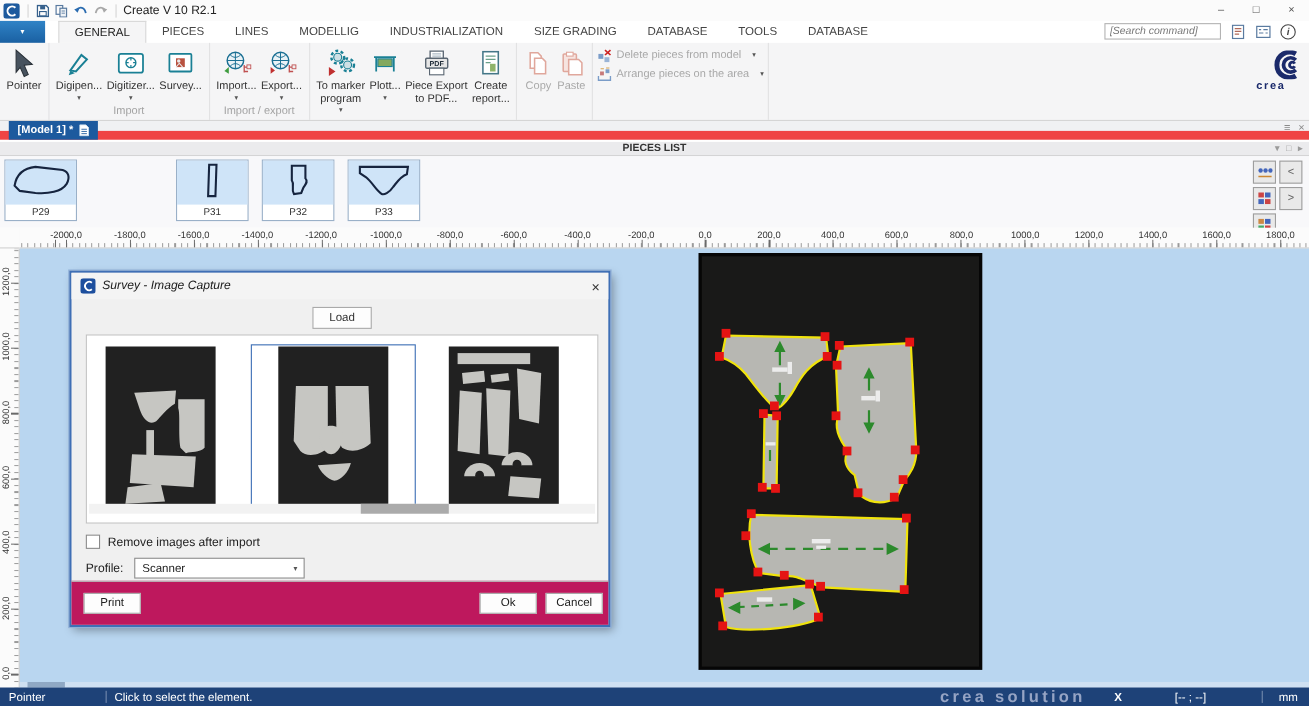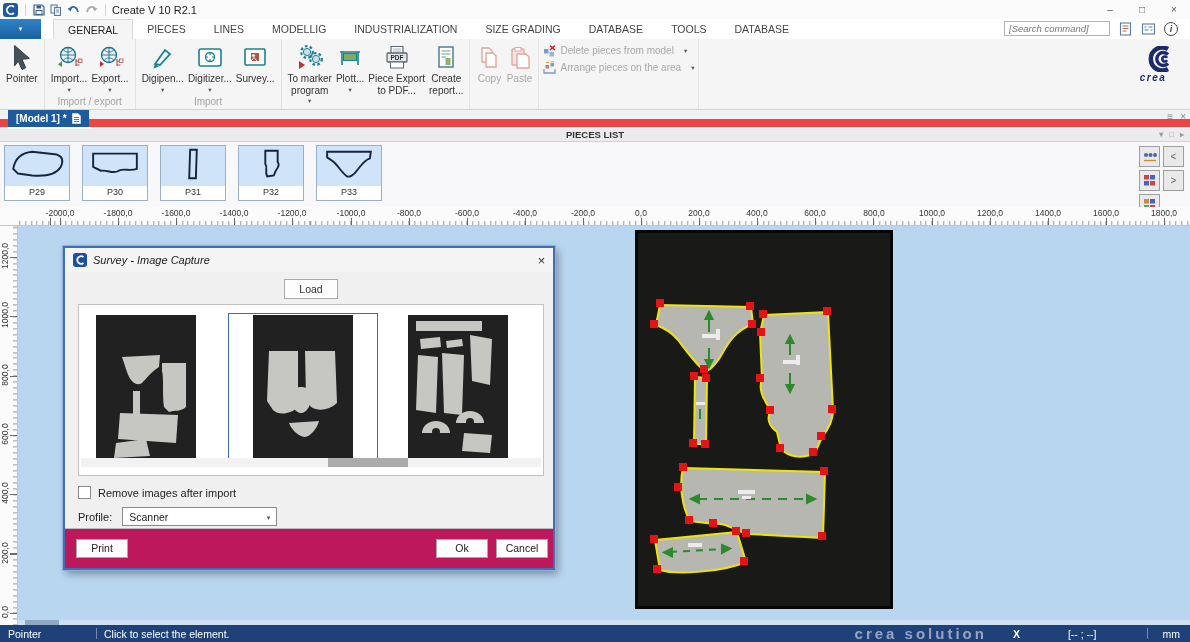--- a/index.html
+++ b/index.html
@@ -33,21 +33,21 @@
   .rbuttons { display:flex; align-items:flex-start; }
   .rgroup-label { text-align:center; color:#a3a3a3; font-size:10px; padding:1px 0 2px; margin-top:auto; }
   .rbtn { display:flex; flex-direction:column; align-items:center; padding:2px 2px 0; }
   .ric { height:31px; display:flex; align-items:center; justify-content:center; }
   .rbtn-label { font-size:10px; line-height:1.15; text-align:center; white-space:pre-line; color:#333; }
   .caret { font-size:6.5px; color:#555; line-height:5px; margin-top:2px; }
   .rbtn.disabled .rbtn-label { color:#a8a8a8; }
   .stack-group { justify-content:flex-start; padding-top:4px; min-width:140px; }
   .stack-btn { display:flex; align-items:center; gap:4px; height:15px; margin-bottom:2px; color:#a8a8a8; font-size:10px; }
   .stack-btn .caret { margin:0 0 0 6px; }
-  .crea-logo { position:absolute; right:16px; top:7px; text-align:center;font-style:italic; }
+  .crea-logo { position:absolute; right:6px; top:7px; text-align:left; }
   .crea-logo .crea-word { color:#1b2a6b; font-weight:bold; font-size:10px; letter-spacing:1.5px; margin-top:-2px; }
   
   .model-bar { position:absolute; top:110px; left:0; right:0; height:17px; background:#f0f1f3; border-bottom:8px solid #ef4444; }
   .model-tab { display:inline-flex; align-items:center; gap:5px; height:17px; margin-left:8px; padding:0 8px; background:#1d5a9e; color:#fff; font-size:10px; font-weight:bold; }
   .model-bar-icons { position:absolute; right:4px; top:1px; display:flex; gap:7px; color:#8a8a8a; font-size:10px; }
   
   .pieces-header { position:absolute; top:129px; left:0; right:0; height:13px; background:#ebebed; border-bottom:1px solid #d2d2d2; text-align:center; font-size:9.5px; font-weight:bold; color:#333; line-height:12px; }
   .ph-icons { position:absolute; right:6px; top:0; display:flex; gap:6px; color:#9a9a9a; font-size:8px; }
   .pieces-panel { position:absolute; top:142px; left:0; right:0; height:65px; background:#f8f8fa; }
   .pthumb { position:absolute; top:3px; width:66px; height:56px; border:1px solid #9ab0c8; background:#fff; }
@@ -181,20 +181,58 @@
           </span>
           <span class="rbtn-label">Pointer</span>
         </div>
       </div>
     </div>
 
     <div class="rgroup">
       <div class="rbuttons">
         <div class="rbtn">
           <span class="ric">
+            <svg width="26" height="26" viewBox="0 0 26 26">
+                <path d="M5,19 L15,5 L20,9 L10,20 Z" fill="none" stroke="#1a8095" stroke-width="1.8"></path>
+                <path d="M5,19 L3.5,23.5 L9,21.5 Z" fill="#1a8095"></path>
+              </svg>
+          </span>
+          <span class="rbtn-label">Digipen...</span>
+          <span class="caret">▾</span>
+        </div>
+        <div class="rbtn">
+          <span class="ric">
+            <svg width="28" height="24" viewBox="0 0 28 24">
+                <rect x="3" y="3" width="22" height="17" rx="2" fill="#fff" stroke="#1a8095" stroke-width="1.6"></rect>
+                <circle cx="14" cy="11" r="4.5" fill="none" stroke="#1a8095" stroke-width="1.3"></circle>
+                <path d="M14,6.5 V9 M14,13 V15.5 M9.5,11 H12 M16,11 H18.5" stroke="#1a8095" stroke-width="1.1"></path>
+              </svg>
+          </span>
+          <span class="rbtn-label">Digitizer...</span>
+          <span class="caret">▾</span>
+        </div>
+        <div class="rbtn">
+          <span class="ric">
+            <svg width="26" height="24" viewBox="0 0 26 24">
+                <rect x="3" y="3" width="20" height="16" rx="1" fill="#fff" stroke="#1a8095" stroke-width="1.6"></rect>
+                <rect x="9" y="7" width="8" height="8" fill="#b8513f"></rect>
+                <circle cx="11.5" cy="9.5" r="1.6" fill="#e8e8e8"></circle>
+                <path d="M9,15 L12,11.5 L15,15" stroke="#e8e8e8" stroke-width="1" fill="none"></path>
+              </svg>
+          </span>
+          <span class="rbtn-label">Survey...</span>
+        </div>
+      </div>
+      <div class="rgroup-label">Import</div>
+    </div>
+
+    <div class="rgroup">
+      <div class="rbuttons">
+        <div class="rbtn">
+          <span class="ric">
             <svg width="28" height="26" viewBox="0 0 28 26">
                 <circle cx="13" cy="10" r="7.5" fill="#eaf2f6" stroke="#1a6f93" stroke-width="1.3"></circle>
                 <path d="M5.5,10 H20.5 M13,2.5 V17.5 M8,4.5 C11,8 15,8 18,4.5 M8,15.5 C11,12 15,12 18,15.5" stroke="#1a6f93" fill="none" stroke-width=".9"></path>
                 <path d="M7,16 V22 L3,19.5 Z" fill="#3f9c3f"></path>
                 <path d="M21,14 V21 M21,16 H25 M21,20 H24.5" stroke="#c05050" stroke-width="1.2" fill="none"></path>
                 <rect x="23.5" y="14" width="3.5" height="3.5" fill="#eee" stroke="#c05050" stroke-width=".8"></rect>
               </svg>
           </span>
           <span class="rbtn-label">Import...</span>
           <span class="caret">▾</span>
@@ -207,58 +245,20 @@
                 <path d="M4,22 V16 L8,19 Z" fill="#c03030"></path>
                 <path d="M21,14 V21 M21,16 H25 M21,20 H24.5" stroke="#c05050" stroke-width="1.2" fill="none"></path>
                 <rect x="23.5" y="14" width="3.5" height="3.5" fill="#eee" stroke="#c05050" stroke-width=".8"></rect>
               </svg>
           </span>
           <span class="rbtn-label">Export...</span>
           <span class="caret">▾</span>
         </div>
       </div>
       <div class="rgroup-label">Import / export</div>
-    </div>
-
-    <div class="rgroup">
-      <div class="rbuttons">
-        <div class="rbtn">
-          <span class="ric">
-            <svg width="26" height="26" viewBox="0 0 26 26">
-                <path d="M5,19 L15,5 L20,9 L10,20 Z" fill="none" stroke="#1a8095" stroke-width="1.8"></path>
-                <path d="M5,19 L3.5,23.5 L9,21.5 Z" fill="#1a8095"></path>
-              </svg>
-          </span>
-          <span class="rbtn-label">Digipen...</span>
-          <span class="caret">▾</span>
-        </div>
-        <div class="rbtn">
-          <span class="ric">
-            <svg width="28" height="24" viewBox="0 0 28 24">
-                <rect x="3" y="3" width="22" height="17" rx="2" fill="#fff" stroke="#1a8095" stroke-width="1.6"></rect>
-                <circle cx="14" cy="11" r="4.5" fill="none" stroke="#1a8095" stroke-width="1.3"></circle>
-                <path d="M14,6.5 V9 M14,13 V15.5 M9.5,11 H12 M16,11 H18.5" stroke="#1a8095" stroke-width="1.1"></path>
-              </svg>
-          </span>
-          <span class="rbtn-label">Digitizer...</span>
-          <span class="caret">▾</span>
-        </div>
-        <div class="rbtn">
-          <span class="ric">
-            <svg width="26" height="24" viewBox="0 0 26 24">
-                <rect x="3" y="3" width="20" height="16" rx="1" fill="#fff" stroke="#1a8095" stroke-width="1.6"></rect>
-                <rect x="9" y="7" width="8" height="8" fill="#b8513f"></rect>
-                <circle cx="11.5" cy="9.5" r="1.6" fill="#e8e8e8"></circle>
-                <path d="M9,15 L12,11.5 L15,15" stroke="#e8e8e8" stroke-width="1" fill="none"></path>
-              </svg>
-          </span>
-          <span class="rbtn-label">Survey...</span>
-        </div>
-      </div>
-      <div class="rgroup-label">Import</div>
     </div>
 
     <div class="rgroup">
       <div class="rbuttons">
         <div class="rbtn">
           <span class="ric">
             <svg width="30" height="27" viewBox="0 0 30 27">
                 <circle cx="12" cy="8" r="5.8" fill="none" stroke="#1a8095" stroke-width="2.2" stroke-dasharray="2.6 2.3"></circle>
                 <circle cx="12" cy="8" r="3.6" fill="#cfe0e5" stroke="#1a8095" stroke-width="1"></circle>
                 <circle cx="21" cy="15" r="5.8" fill="none" stroke="#1a8095" stroke-width="2.2" stroke-dasharray="2.6 2.3"></circle>
@@ -389,28 +389,20 @@
   </div>
 
   <div class="pieces-panel">
     <div class="pthumb" style="left:4px">
       <div class="pshape">
         <svg width="64" height="38" viewBox="0 0 66 40">
             <path d="M8,24 C10,12 18,7 28,6 L54,9 C60,11 61,16 58,22 C53,30 40,32 28,31 L13,29 Z" fill="none" stroke="#16243f" stroke-width="2"></path>
           </svg>
       </div>
       <div class="plabel">P29</div>
-    </div>
-    <div class="pthumb" style="left:82px">
-      <div class="pshape">
-        <svg width="64" height="38" viewBox="0 0 66 40">
-            <path d="M10,8 L56,8 L56,24 C48,27 43,23 37,26 C31,30 26,25 18,26 L10,22 Z" fill="none" stroke="#16243f" stroke-width="2"></path>
-          </svg>
-      </div>
-      <div class="plabel">P30</div>
     </div>
     <div class="pthumb" style="left:160px">
       <div class="pshape">
         <svg width="64" height="38" viewBox="0 0 66 40">
             <path d="M30,4 L37,4 L36,34 L29,34 Z" fill="none" stroke="#16243f" stroke-width="2"></path>
           </svg>
       </div>
       <div class="plabel">P31</div>
     </div>
     <div class="pthumb" style="left:238px">

